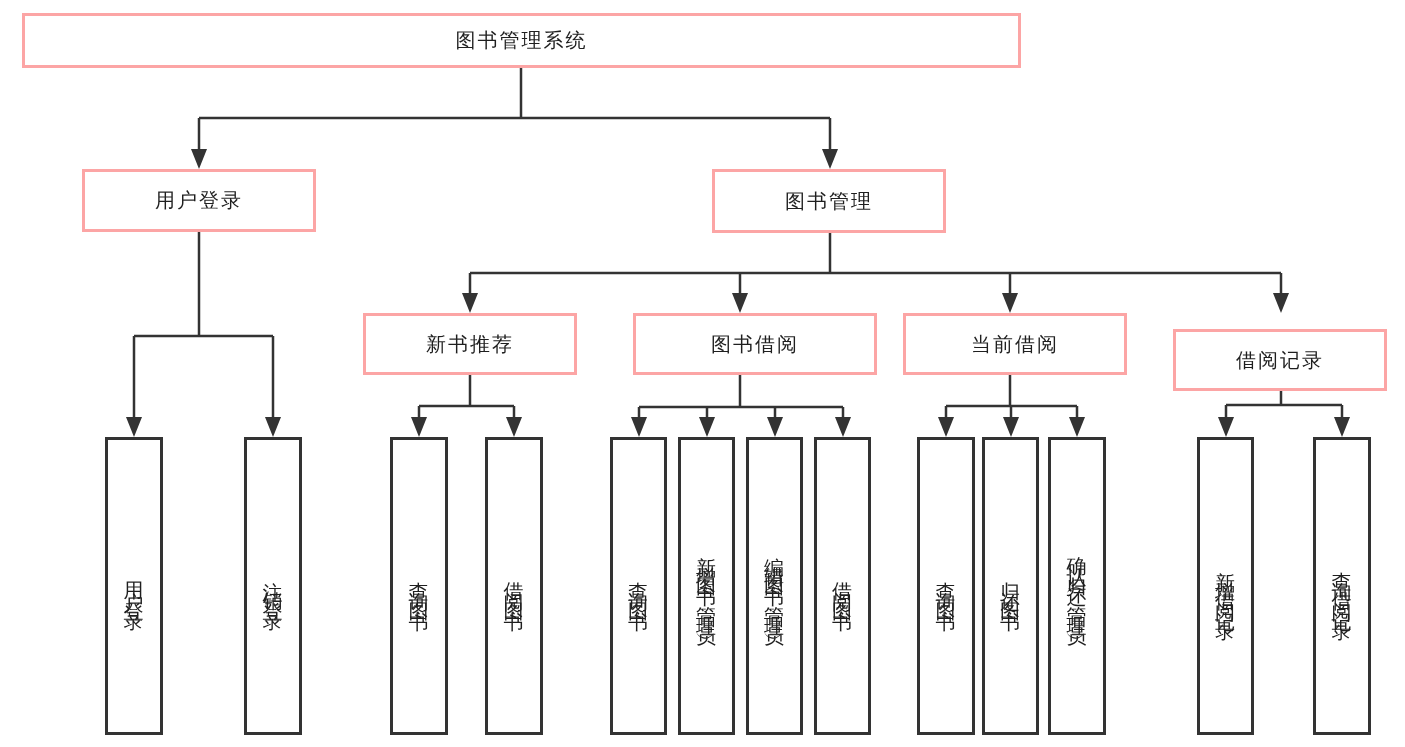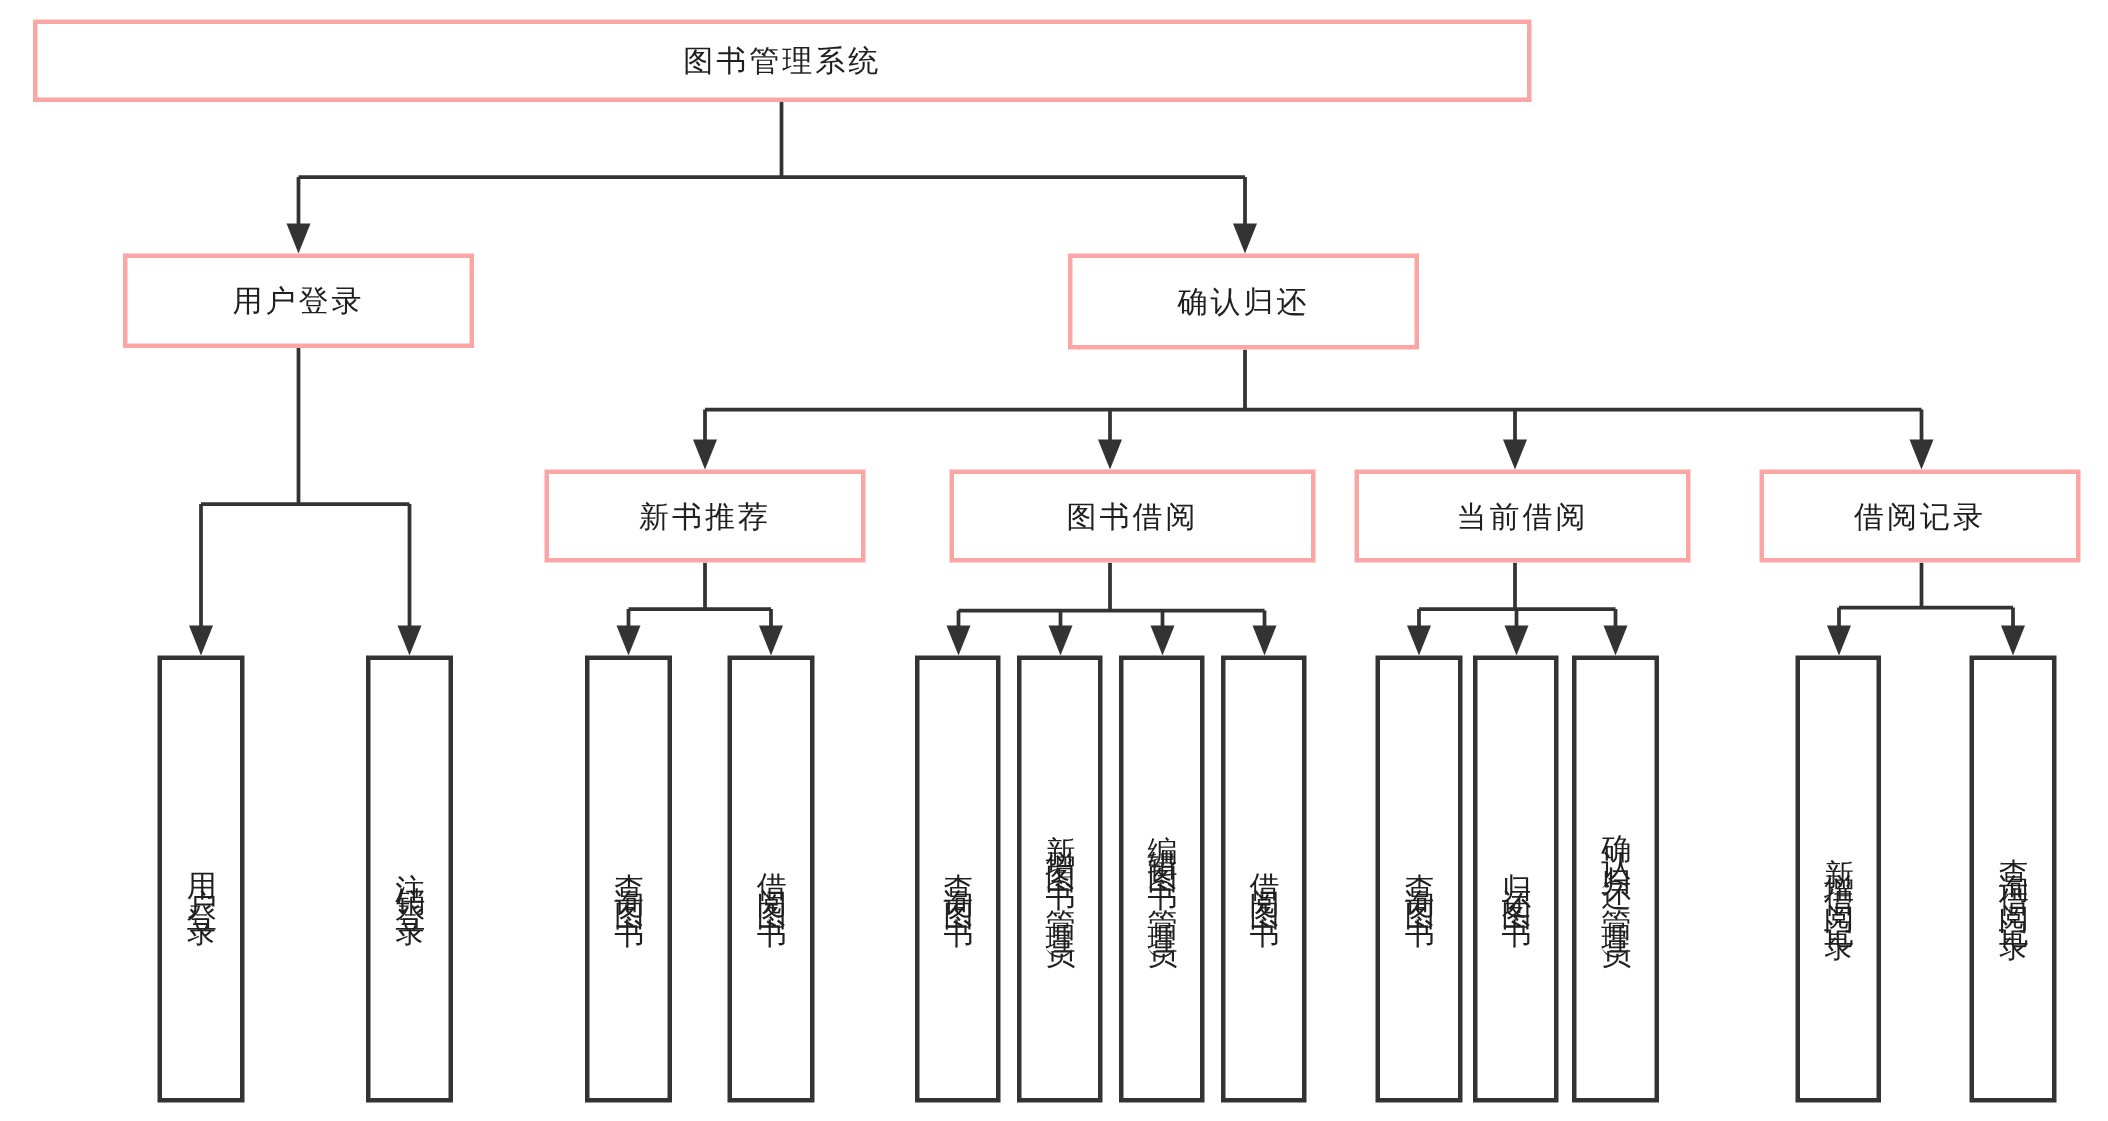--- a/index.html
+++ b/index.html
@@ -124,33 +124,33 @@
   </svg>
 
   <div class="box" style="left:22px;top:13px;width:999px;height:55px;">
     <span class="hlabel">图书管理系统</span>
   </div>
 
   <div class="box" style="left:82px;top:169px;width:234px;height:63px;">
     <span class="hlabel">用户登录</span>
   </div>
   <div class="box" style="left:712px;top:169px;width:234px;height:64px;">
-    <span class="hlabel">确认归还</span>
+    <span class="hlabel">图书管理</span>
   </div>
 
   <div class="box" style="left:363px;top:313px;width:214px;height:62px;">
     <span class="hlabel">新书推荐</span>
   </div>
   <div class="box" style="left:633px;top:313px;width:244px;height:62px;">
     <span class="hlabel">图书借阅</span>
   </div>
   <div class="box" style="left:903px;top:313px;width:224px;height:62px;">
     <span class="hlabel">当前借阅</span>
   </div>
-  <div class="box" style="left:1173px;top:313px;width:214px;height:62px;justify-content:center;">
+  <div class="box" style="left:1173px;top:329px;width:214px;height:62px;justify-content:center;">
     <span class="hlabel">借阅记录</span>
   </div>
 
   <div class="leaf" style="left:105px;">
     <span class="vlabel">用户登录</span>
   </div>
   <div class="leaf" style="left:244px;">
     <span class="vlabel">注销登录</span>
   </div>
 

